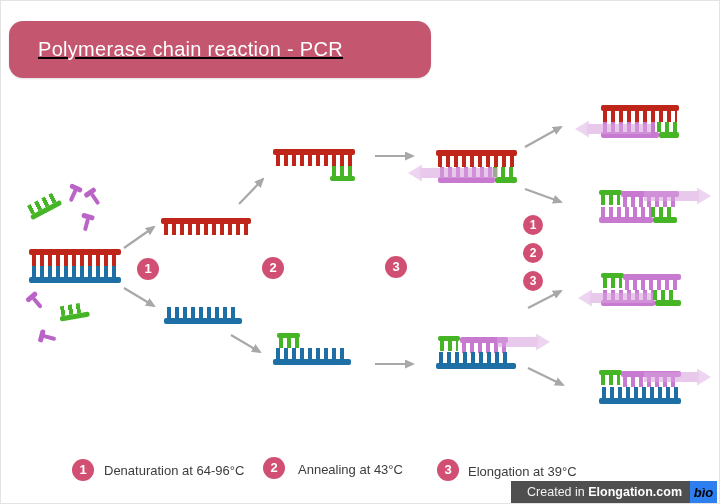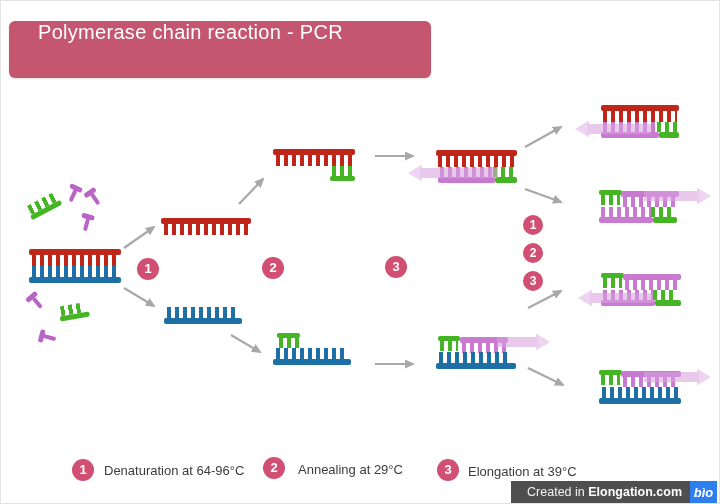--- a/index.html
+++ b/index.html
@@ -4,22 +4,23 @@
 <style>
   html,body{margin:0;padding:0;background:#fff;}
   .canvas{
     position:relative;width:720px;height:504px;background:#ffffff;
     border:1px solid #e3e3e3;box-sizing:border-box;overflow:hidden;
     font-family:"Liberation Sans",sans-serif;
   }
   
   .banner{
     position:absolute;left:8px;top:20px;width:422px;height:57px;
-    background:var(--accent);border-radius:6px;display:flex;align-items:flex-start;
+    background:var(--accent);border-radius:14px;display:flex;align-items:center;
     box-shadow:0 1px 2px rgba(0,0,0,.12);
+    text-decoration:underline;
   }
   .banner-title{color:#fff;font-size:20px;padding-left:29px;letter-spacing:.3px;}
   
   .grp{position:absolute;}
   .bar{position:absolute;height:6px;border-radius:2px;}
   .teeth{position:absolute;height:11px;}
   .b-red{background:var(--dna_red);}
   .b-blue{background:var(--dna_blue);}
   .b-green{background:var(--primer_green);}
   .b-mag{background:var(--new_strand_magenta);}
@@ -49,21 +50,21 @@
   
   .watermark{
     position:absolute;right:2px;bottom:0;left:510px;height:22px;z-index:9;
     background:var(--watermark_bar);display:flex;align-items:center;justify-content:flex-end;
   }
   .wm-text{color:#f2f2f2;font-size:12.5px;white-space:pre;}
   .wm-brand{color:#ffffff;font-weight:700;font-size:12.5px;text-decoration:none;white-space:pre;}
   .wm-logo{
     width:27px;height:22px;margin-left:8px;background:var(--logo_blue);
     display:flex;align-items:center;justify-content:center;
-    color:#ffffff;font-weight:700;font-style:italic;font-size:13px;
+    color:#000000;font-weight:700;font-style:italic;font-size:13px;
   }
 </style>
 </head>
 <body>
 
 <div class="canvas">
 
   <div class="banner">
     <span class="banner-title">Polymerase chain reaction - PCR</span>
   </div>
@@ -217,21 +218,21 @@
     <line class="m" x1="496" y1="341" x2="537" y2="341" marker-end="url(#mh)"></line>
     <line class="m" x1="650" y1="128" x2="586" y2="128" marker-end="url(#mh)"></line>
     <line class="m" x1="643" y1="195" x2="698" y2="195" marker-end="url(#mh)"></line>
     <line class="m" x1="652" y1="297" x2="589" y2="297" marker-end="url(#mh)"></line>
     <line class="m" x1="643" y1="376" x2="698" y2="376" marker-end="url(#mh)"></line>
   </svg>
 
   <div class="marker" style="left:71px;top:458px;">1</div>
   <div class="legend-label" style="left:103px;top:462px;">Denaturation at 64-96°C</div>
   <div class="marker" style="left:262px;top:456px;">2</div>
-  <div class="legend-label" style="left:297px;top:461px;">Annealing at 29°C</div>
+  <div class="legend-label" style="left:297px;top:461px;">Annealing at 43°C</div>
   <div class="marker" style="left:436px;top:458px;">3</div>
   <div class="legend-label" style="left:467px;top:463px;">Elongation at 39°C</div>
 
   <div class="watermark">
     <span class="wm-text">Created in </span>
       <a class="wm-brand">Elongation.com</a>
     <div class="wm-logo">bìo</div>
   </div>
 
 </div>

